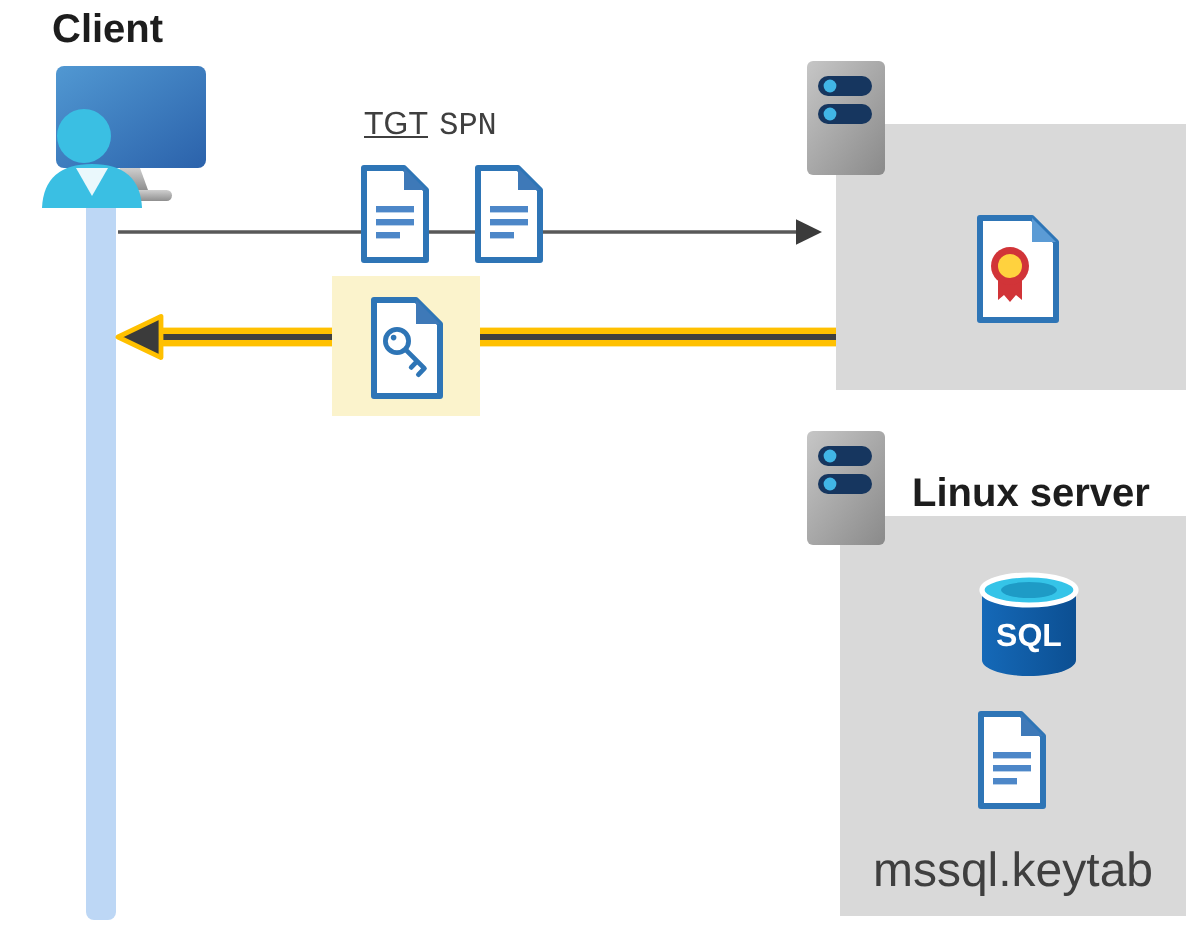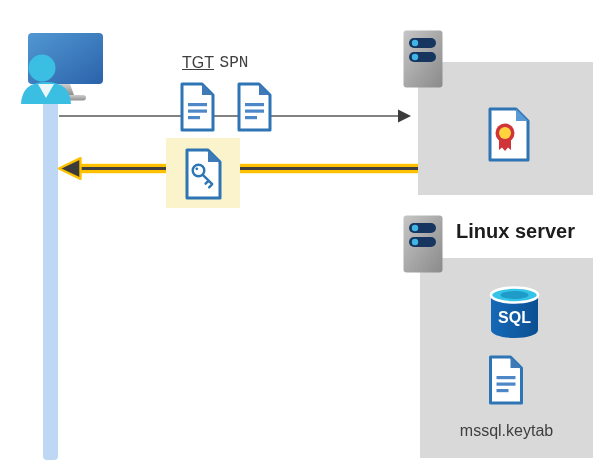--- a/index.html
+++ b/index.html
@@ -20,24 +20,24 @@
   #client-icon{left:14px;top:28px;}
   #tgt-label{left:173px;top:54px;width:50px;text-decoration:underline;}
   #spn-label{left:209px;top:54px;width:50px;font-family:Liberation Mono, monospace;}
   #tgt-doc{left:180px;top:82px;}
   #spn-doc{left:237px;top:82px;}
   #key-doc{left:185px;top:148px;}
   #dc-server{left:403px;top:30px;}
   #dc-title{left:455px;top:5px;width:130px;}
   #cert-icon{left:488px;top:107px;}
   #linux-server{left:403px;top:215px;}
-  #linux-title{left:456px;top:220px;width:140px;white-space:nowrap;}
+  #linux-title{left:456px;top:236px;width:140px;white-space:nowrap;}
   #sql-icon{left:487px;top:284px;}
   #keytab-doc{left:488px;top:355px;}
-  #keytab-label{left:420px;top:422px;width:173px;text-align:center;font-size:16px;color:#3f3f3f;}
+  #keytab-label{left:420px;top:422px;width:173px;text-align:center;font-size:24px;color:#3f3f3f;}
 </style>
 </head>
 <body>
 
 <div id="canvas">
 
   <div class="abs panel" id="dc-panel"></div>
   <div class="abs panel" id="linux-panel"></div>
 
   <div class="abs" id="timeline-bar"></div>
@@ -73,20 +73,21 @@
   <svg class="abs" id="spn-doc" width="35" height="50" viewBox="0 0 35 50">
     <path d="M2,2 H22 L33,13 V48 H2 Z" fill="#ffffff" stroke="#2E75B6" stroke-width="3" stroke-linejoin="round"></path>
     <path d="M22,2 L33,13 H22 Z" fill="#3E79B8"></path>
     <rect x="8" y="21" width="19" height="3.2" fill="#4D87C8"></rect>
     <rect x="8" y="27.5" width="19" height="3.2" fill="#4D87C8"></rect>
     <rect x="8" y="34" width="12" height="3.2" fill="#4D87C8"></rect>
   </svg>
   <div class="abs ticket-label" id="tgt-label">TGT</div>
   <div class="abs ticket-label" id="spn-label">SPN</div>
 
+  <div class="abs title" id="client-title">Client</div>
   <svg class="abs" id="client-icon" width="92" height="76" viewBox="0 0 92 76">
     <defs>
       <linearGradient id="gradMon" x1="0" y1="0" x2="1" y2="1">
         <stop offset="0" stop-color="#5198D2"></stop>
           <stop offset="1" stop-color="#2B62AB"></stop>
       </linearGradient>
       <linearGradient id="gradStand" x1="0" y1="0" x2="0" y2="1">
         <stop offset="0" stop-color="#CFCFCF"></stop>
           <stop offset="1" stop-color="#8F8F8F"></stop>
       </linearGradient>

